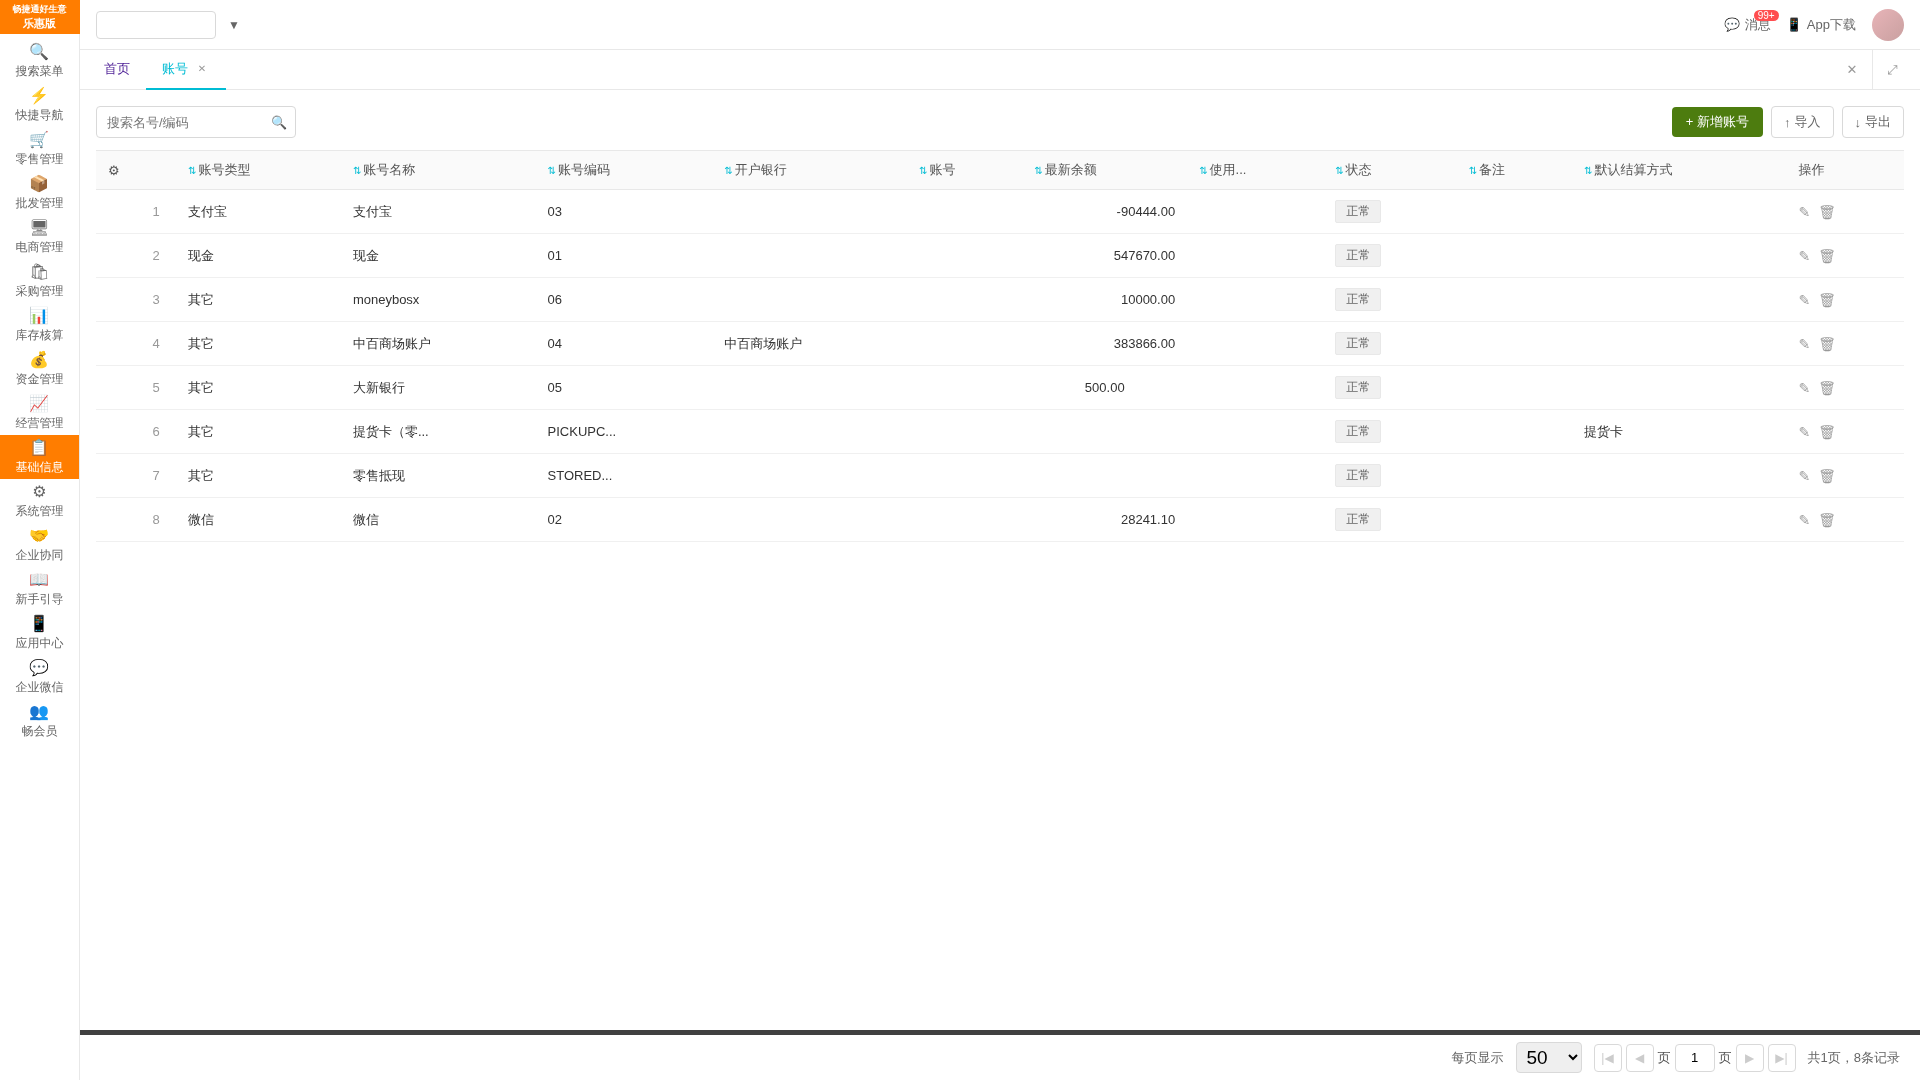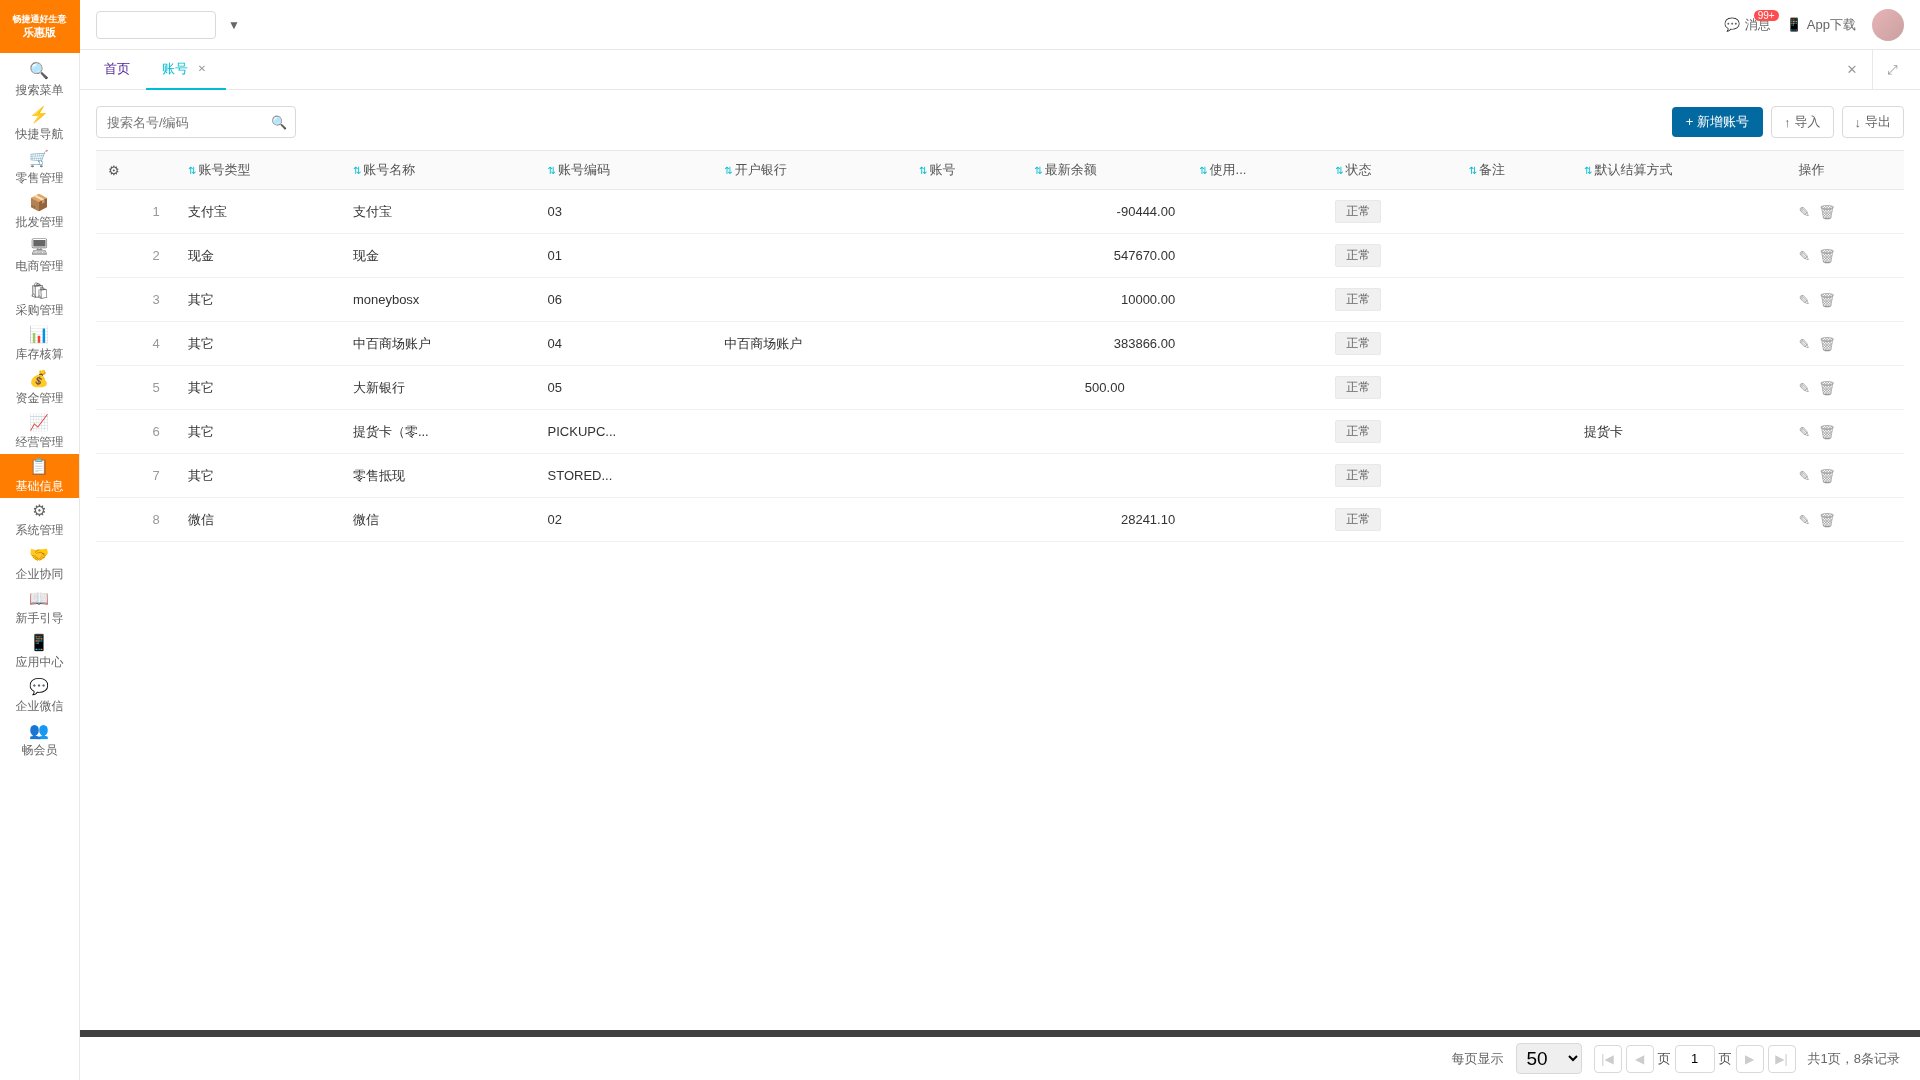--- a/index.html
+++ b/index.html
@@ -10,21 +10,21 @@
       width: 80px;
       background: #fff;
       display: flex;
       flex-direction: column;
       align-items: center;
       border-right: 1px solid #e8e8e8;
       height: 100%;
     }
     .sidebar-logo {
       width: 80px;
-      height: 53px;
+      height: 34px;
       background: #ff7d00;
       display: flex;
       align-items: center;
       justify-content: center;
       color: #fff;
       font-size: 12px;
       font-weight: bold;
     }
     .sidebar-logo-text { font-size: 10px; color: #fff; text-align: center; line-height: 1.3; }
     .sidebar-nav {
@@ -150,21 +150,21 @@
       width: 200px; height: 32px;
       border: 1px solid #d9d9d9; border-radius: 4px;
       padding: 0 32px 0 10px; font-size: 13px;
     }
     .search-icon-btn {
       position: absolute; right: 8px; top: 50%; transform: translateY(-50%);
       color: #999; cursor: pointer;
     }
     .toolbar-right { display: flex; align-items: center; gap: 8px; }
     .btn-primary {
-      background: #0369a1; color: #fff; border: none;
+      background: #4d7c0f; color: #fff; border: none;
       border-radius: 4px; padding: 6px 14px; cursor: pointer; font-size: 13px;
       display: flex; align-items: center; gap: 4px;
     }
     .btn-default {
       background: #fff; color: #666; border: 1px solid #d9d9d9;
       border-radius: 4px; padding: 6px 12px; cursor: pointer; font-size: 13px;
       display: flex; align-items: center; gap: 4px;
     }
 
     
@@ -208,21 +208,21 @@
     .action-icon { color: #999; cursor: pointer; font-size: 14px; }
 
     
     .config-th { width: 40px; text-align: center; }
 
     
     .pagination-bar {
       position: absolute; bottom: 0; left: 0; right: 0;
       height: 50px;
       background: #fff;
-      border-top: 7px solid #404040;
+      border-top: 5px solid #404040;
       display: flex; align-items: center; justify-content: flex-end;
       padding: 0 20px;
       gap: 12px;
       font-size: 13px;
       color: #555;
     }
     .pagination-label { color: #666; }
     .page-size-select {
       border: 1px solid #d9d9d9; border-radius: 4px;
       padding: 3px 6px; font-size: 19px; cursor: pointer;

